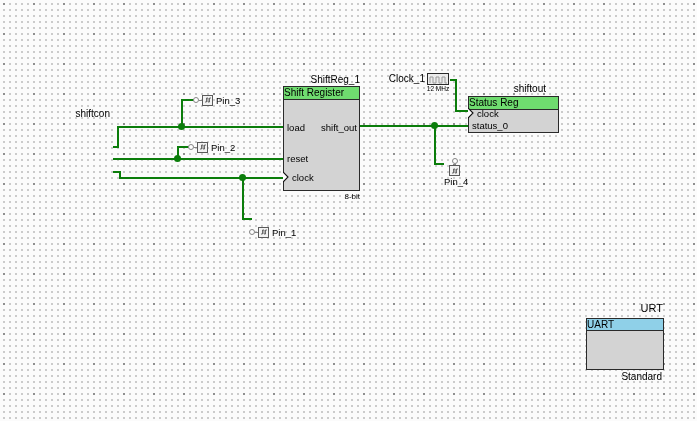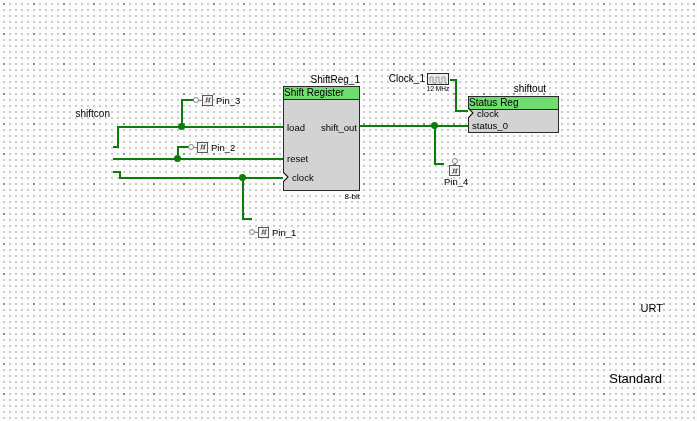--- a/index.html
+++ b/index.html
@@ -144,15 +144,18 @@
     <span class="pin-conn"></span>
     <span class="pin-box">
       <svg width="8" height="8">
           <path d="M1 6 L2.5 6 L2.5 2 L4 2 L4 6 L5.5 6 L5.5 2 L7 2" stroke="#4a4a4a" fill="none" stroke-width="0.8"></path>
         </svg>
     </span>
     <span class="pin-label">Pin_4</span>
   </div>
 
   <div class="inst-label" style="left:600px;top:302px;width:63px;font-size:11px;">URT</div>
-  <div class="note-label" style="left:600px;top:371px;width:62px;font-size:13px;">Standard</div>
+  <div class="block" style="left:586px;top:318px;width:78px;height:52px;">
+    <div class="block-header hdr-blue" style="height:11px;line-height:11px;">UART</div>
+  </div>
+  <div class="note-label" style="left:600px;top:371px;width:62px;font-size:10px;">Standard</div>
 
 </div>
 
 </body></html>

